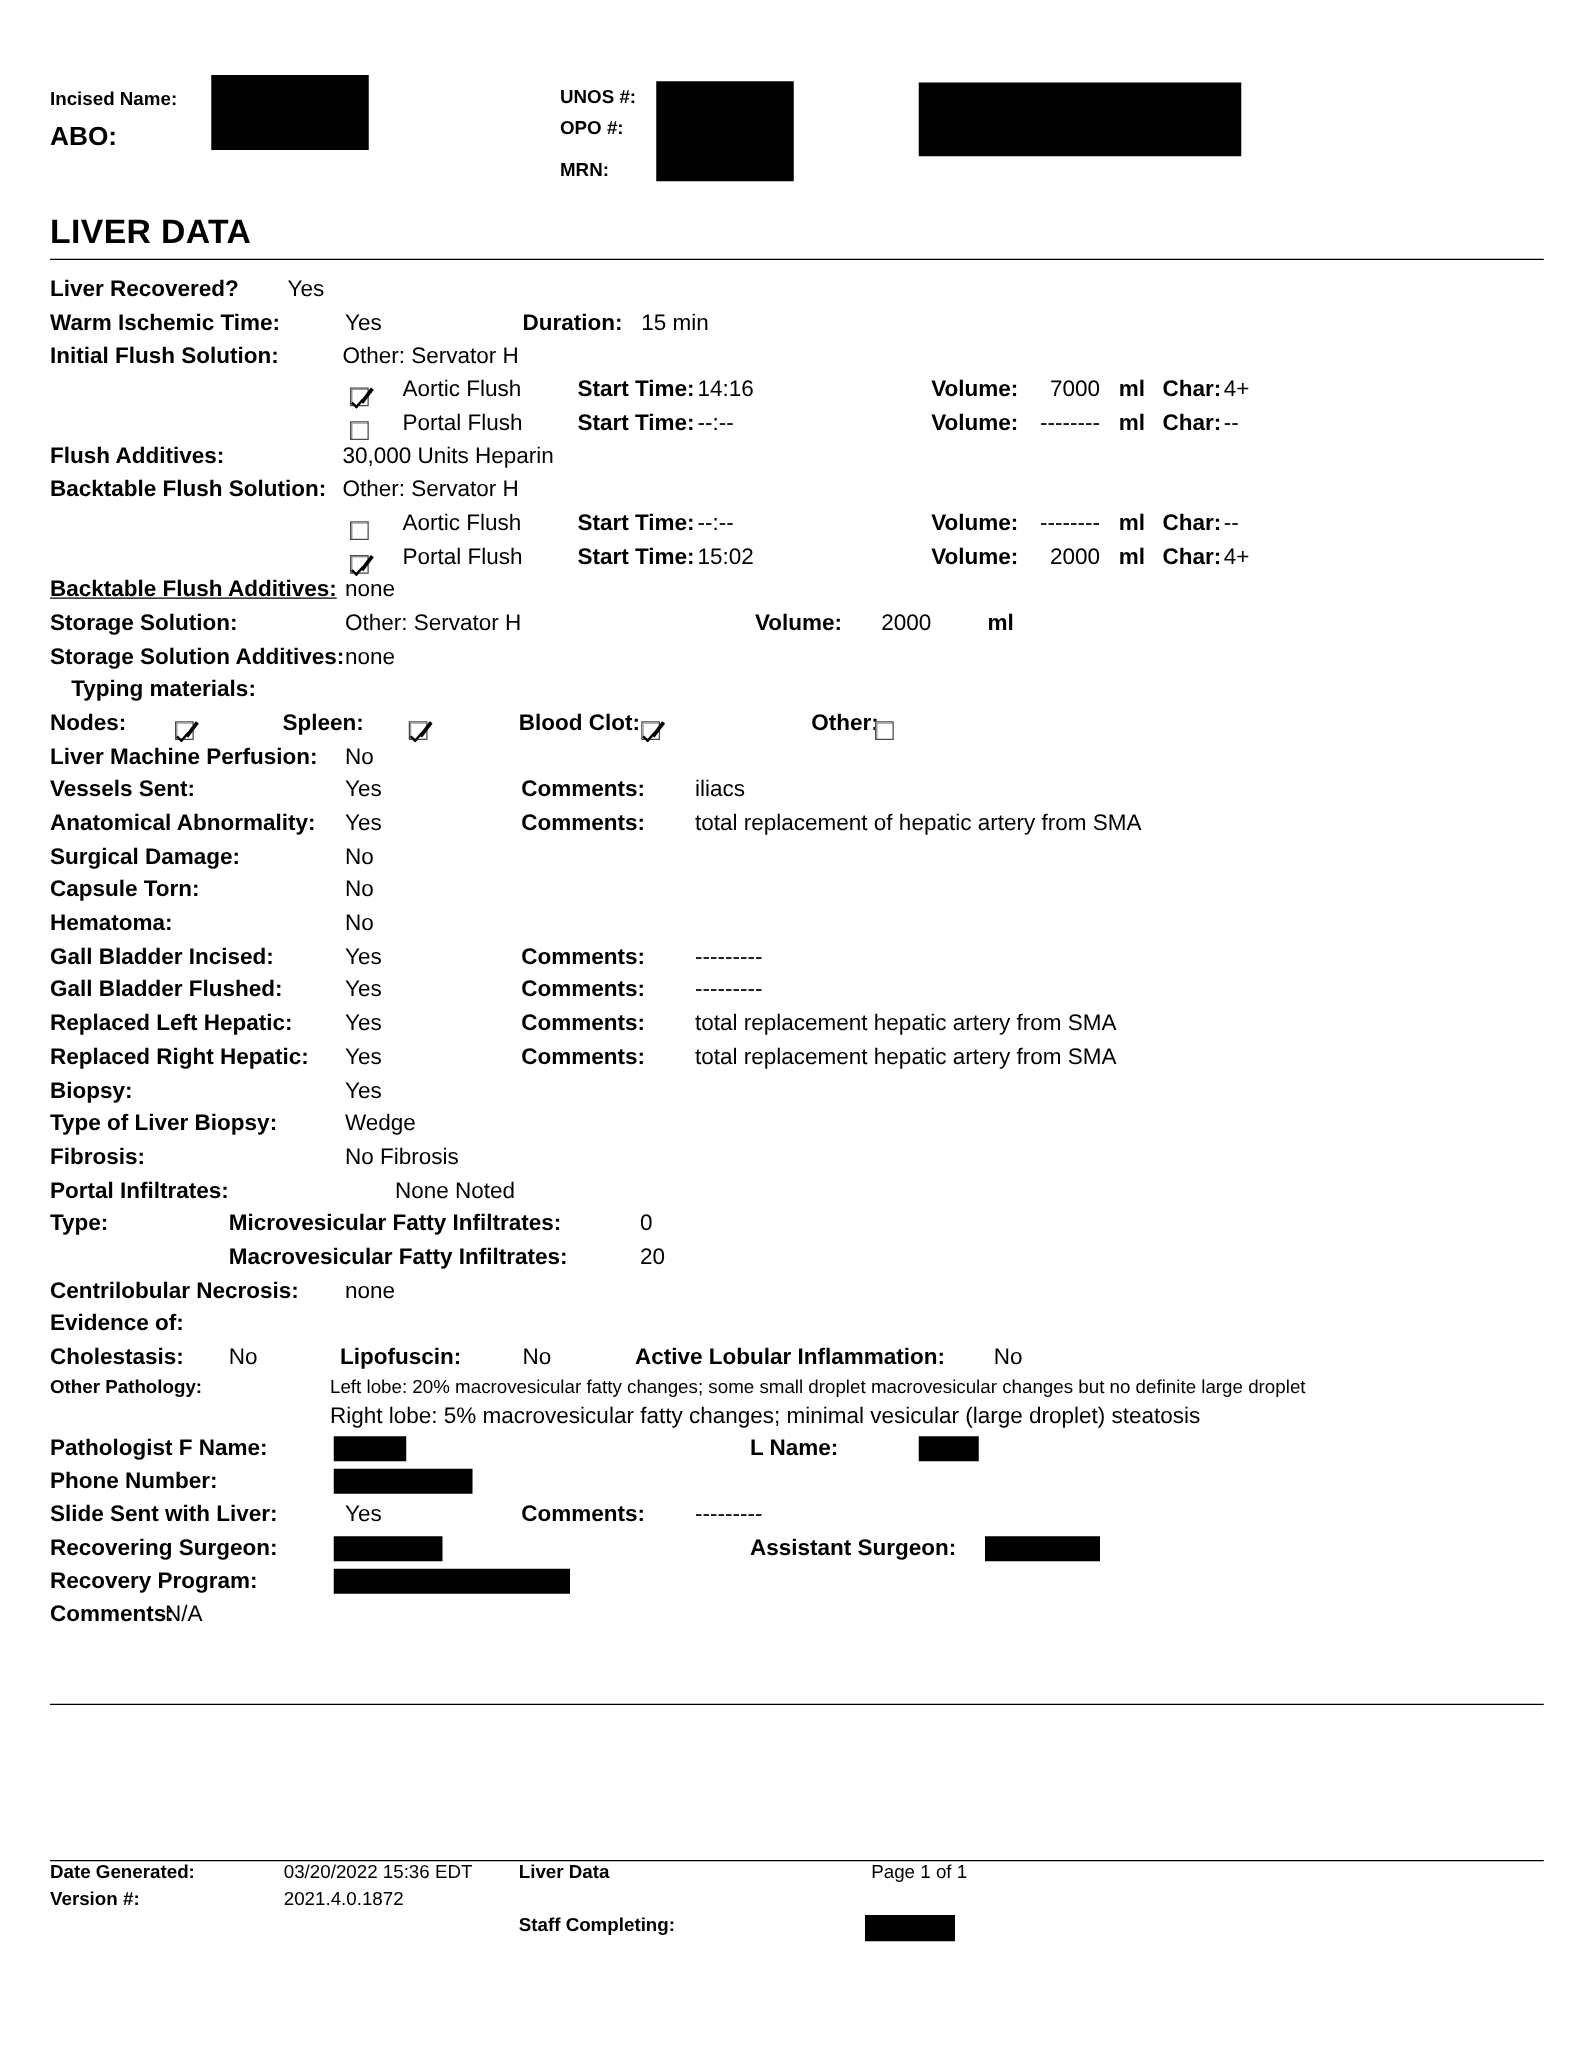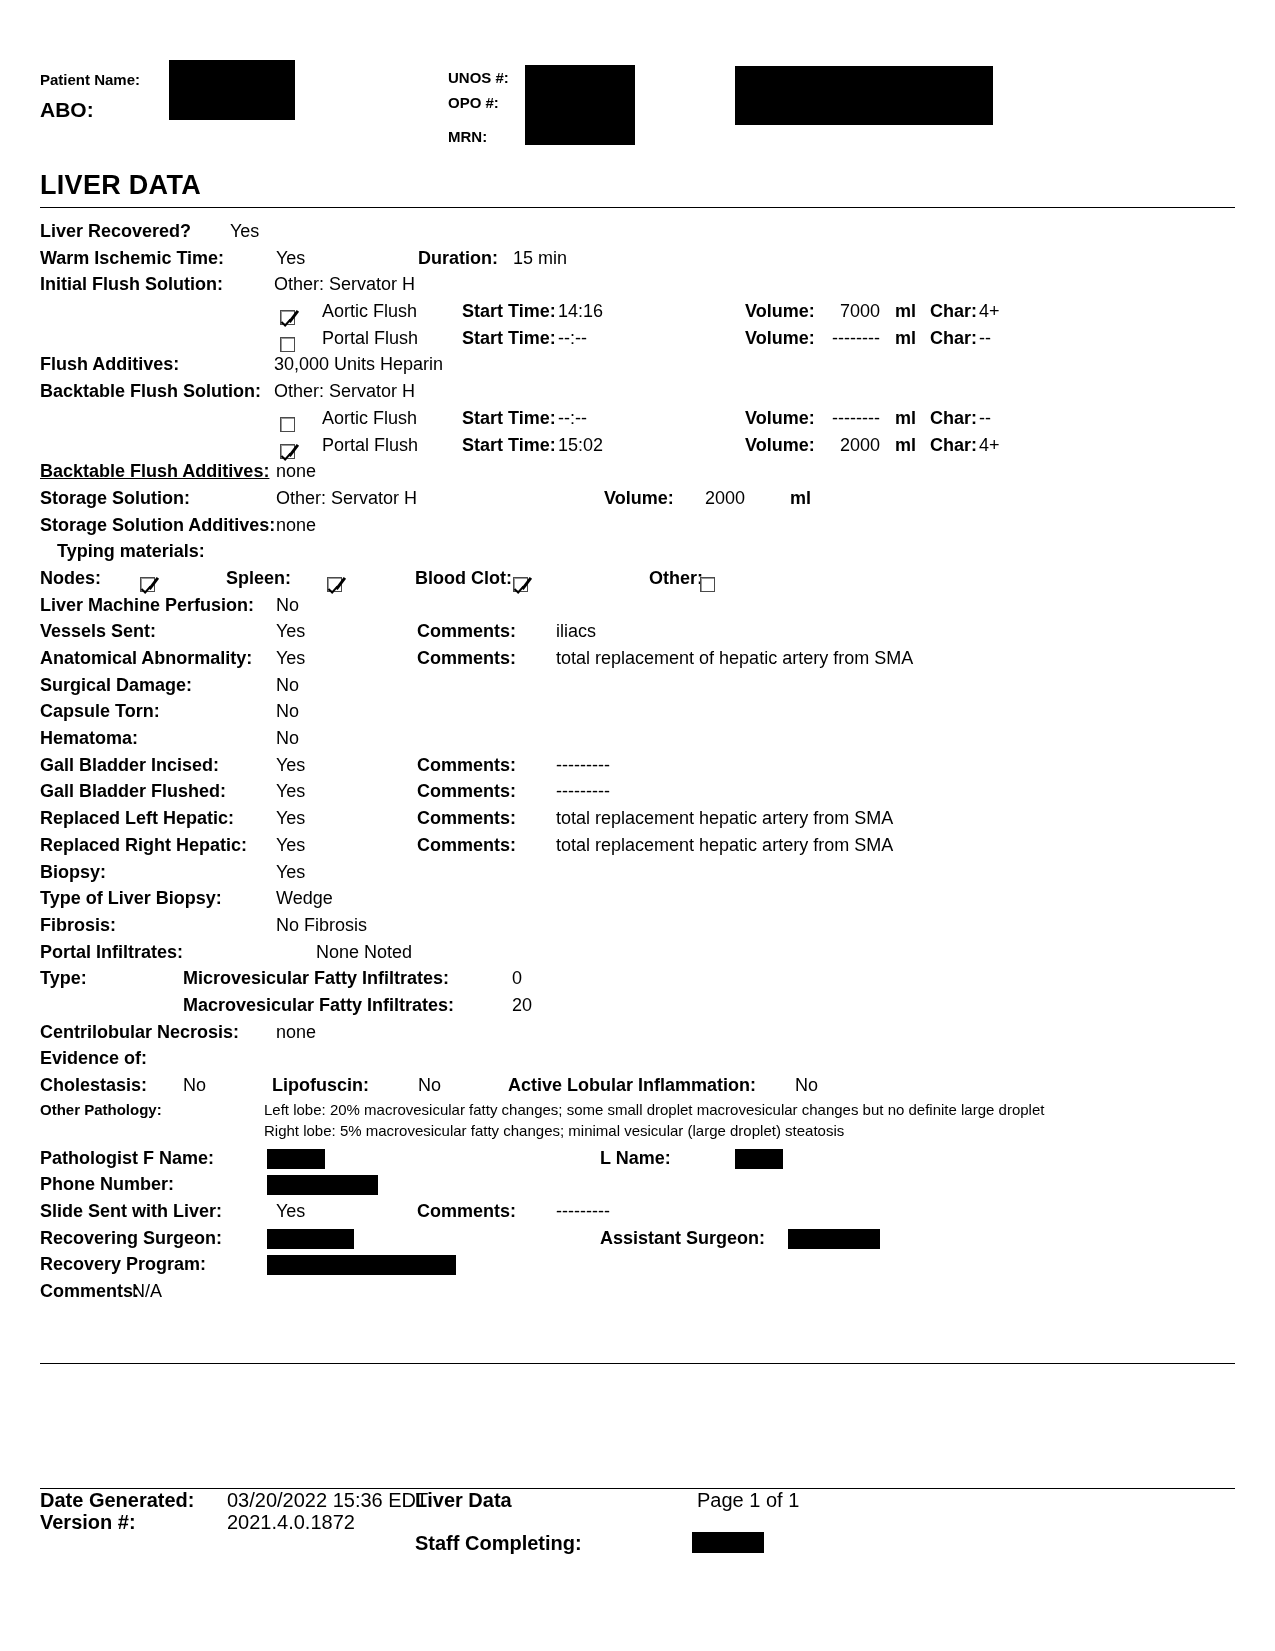--- a/index.html
+++ b/index.html
@@ -32,29 +32,29 @@
   .cb{display:inline-block;width:15px;height:15px;border:1.5px solid #4a4a4a;
       box-sizing:border-box;position:relative;vertical-align:-2px;background:#fff;
       box-shadow:inset 1px 1px 0 #9a9a9a;}
   .cb.on:after{content:"";position:absolute;left:2px;top:6px;width:4px;height:7px;
       border:solid #000;border-width:0 2.6px 2.6px 0;transform:rotate(42deg);}
   .cb.on:before{content:"";position:absolute;left:7px;top:-3px;width:2.6px;height:14px;
       background:#000;transform:rotate(37deg);transform-origin:bottom;}
 
   
   .foot-rule{position:absolute;left:40px;right:40px;border:0;border-top:1.5px solid #000;}
-  .foot{position:absolute;font-size:20px;white-space:nowrap;}
+  .foot{position:absolute;font-size:15px;white-space:nowrap;}
 </style>
 </head>
 <body>
 
 <div class="page">
 
   <div class="hdr">
-    <span class="abs lbl" style="left:0;top:16px;">Patient Name:</span>
+    <span class="abs lbl" style="left:0;top:16px;">Incised Name:</span>
     <span class="abs redact" style="left:129px;top:5px;width:126px;height:60px;"></span>
     <span class="abs abo" style="left:0;top:43px;">ABO:</span>
 
     <span class="abs lbl" style="left:408px;top:14px;">UNOS #:</span>
     <span class="abs lbl" style="left:408px;top:39px;">OPO #:</span>
     <span class="abs lbl" style="left:408px;top:73px;">MRN:</span>
     <span class="abs redact" style="left:485px;top:10px;width:110px;height:80px;"></span>
 
     <span class="abs redact" style="left:695px;top:11px;width:258px;height:59px;"></span>
   </div>
@@ -280,21 +280,21 @@
       <span class="c n" style="left:143px;">No</span>
       <span class="c b" style="left:232px;">Lipofuscin:</span>
       <span class="c n" style="left:378px;">No</span>
       <span class="c b" style="left:468px;">Active Lobular Inflammation:</span>
       <span class="c n" style="left:755px;">No</span>
     </div>
 
     <div style="position:relative;height:46px;">
       <span class="abs b" style="left:0;top:2px;font-size:15px;">Other Pathology:</span>
       <span class="abs n" style="left:224px;top:2px;font-size:15px;white-space:nowrap;">Left lobe: 20% macrovesicular fatty changes; some small droplet macrovesicular changes but no definite large droplet</span>
-      <span class="abs n" style="left:224px;top:23px;font-size:15px;white-space:nowrap;">Right lobe: 5% macrovesicular fatty changes; minimal vesicular (large droplet) steatosis</span>
+      <span class="abs n" style="left:224px;top:23px;font-size:18px;white-space:nowrap;">Right lobe: 5% macrovesicular fatty changes; minimal vesicular (large droplet) steatosis</span>
     </div>
 
     <div class="row">
       <span class="c b" style="left:0;">Pathologist F Name:</span>
       <span class="c redact" style="left:227px;top:4px;width:58px;height:20px;"></span>
       <span class="c b" style="left:560px;">L Name:</span>
       <span class="c redact" style="left:695px;top:4px;width:48px;height:20px;"></span>
     </div>
 
     <div class="row">

